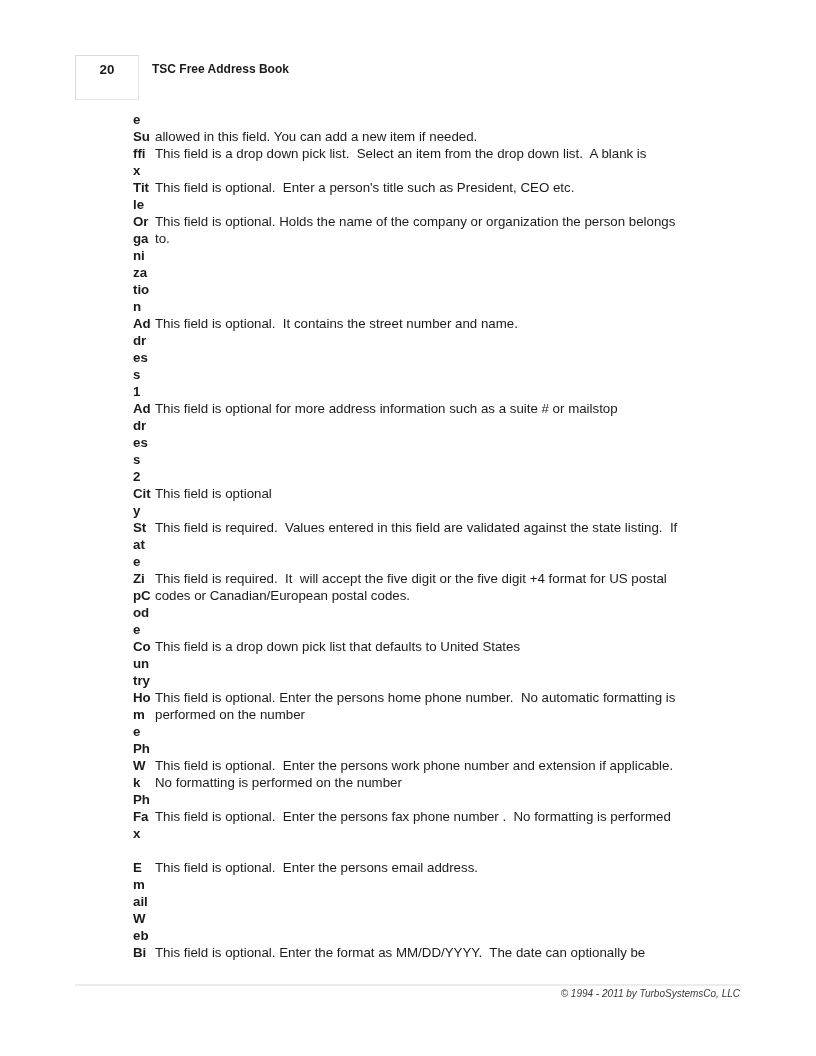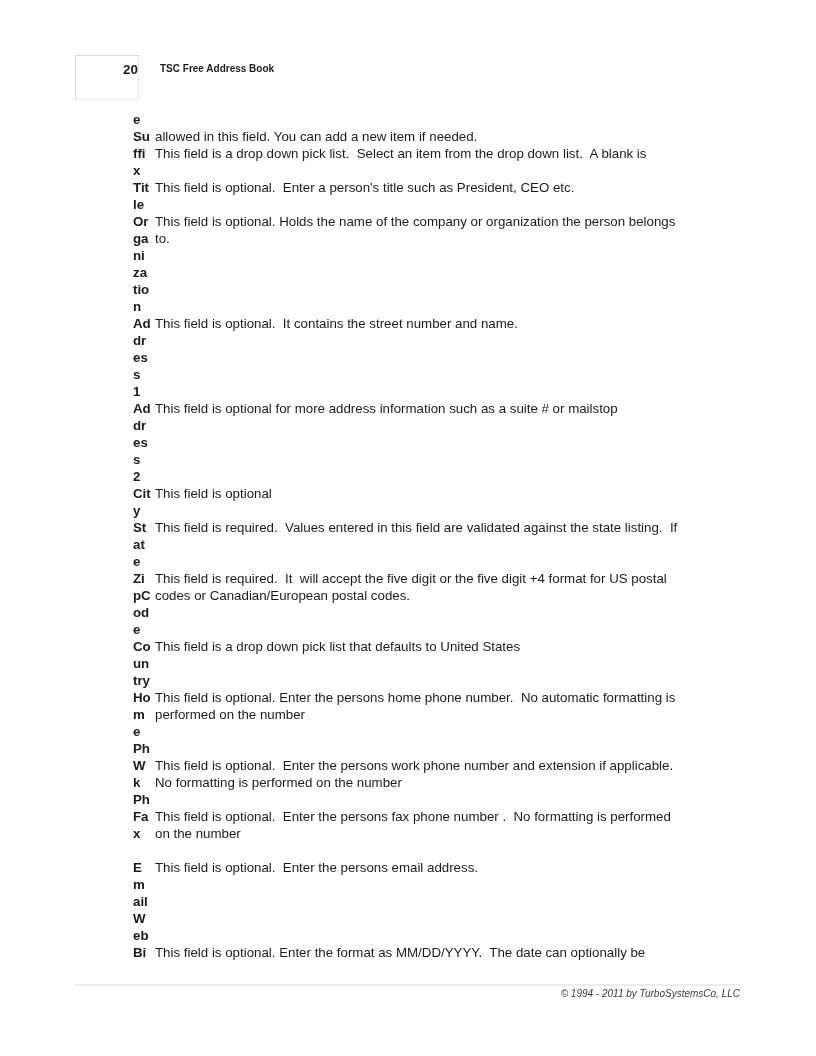--- a/index.html
+++ b/index.html
@@ -20,35 +20,34 @@
   .pagenum-box {
     position: absolute;
     left: 75px;
     top: 55px;
     width: 64px;
     height: 45px;
     box-sizing: border-box;
     border: 1px solid #dadada;
     border-right-color: #e6e6e6;
     border-bottom-color: #e6e6e6;
-    text-align: right;
+    text-align: center;
     padding-top: 6px;
     font-weight: bold;
     font-size: 13.4px;
     line-height: 15px;
   }
   .header-title {
     position: absolute;
     left: 152px;
     top: 61px;
     font-weight: bold;
-    font-size: 10px;
+    font-size: 12px;
     line-height: 16px;
     white-space: pre;
-    margin-left: 8px;
   }
   
   .fields {
     position: absolute;
     left: 133px;
     top: 111px;
     width: 608px;
   }
   .field-row {
     display: flex;
@@ -231,21 +230,20 @@
           <div class="ln">No formatting is performed on the number</div>
         </div>
       </div>
       <div class="field-row">
         <div class="field-label">
           <div class="ln">Fa</div>
           <div class="ln">x</div>
         </div>
         <div class="field-desc">
           <div class="ln">This field is optional.  Enter the persons fax phone number .  No formatting is performed</div>
-          <div class="ln">on the number</div>
         </div>
       </div>
       <div class="field-row spacer"></div>
       <div class="field-row">
         <div class="field-label">
           <div class="ln">E</div>
           <div class="ln">m</div>
           <div class="ln">ail</div>
         </div>
         <div class="field-desc">

